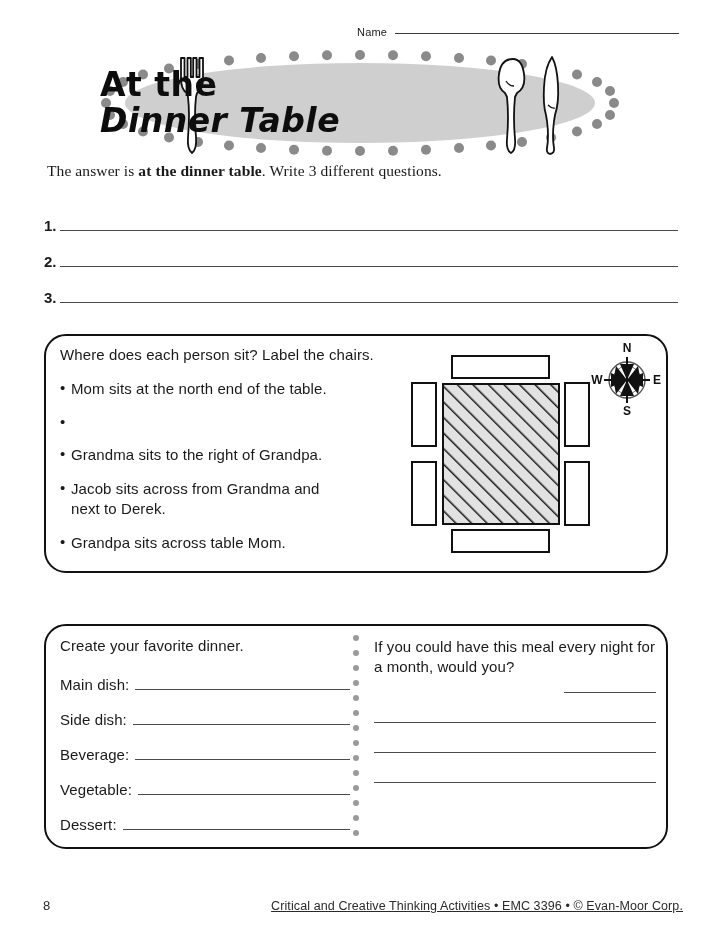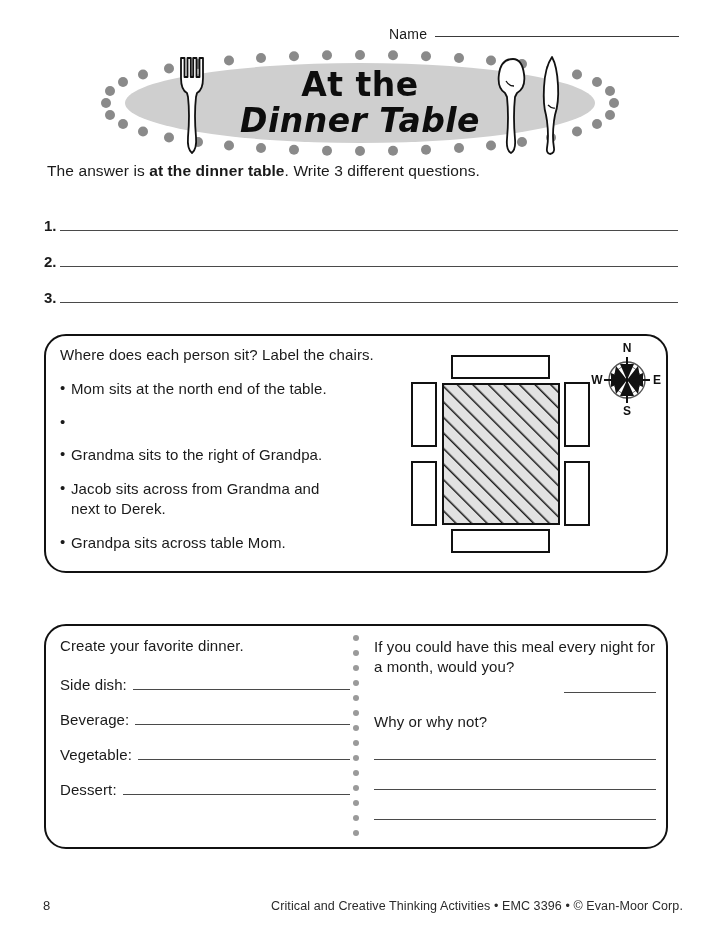--- a/index.html
+++ b/index.html
@@ -12,49 +12,49 @@
     position: relative;
     overflow: hidden;
   }
   .page { position: absolute; inset: 0; }
 
   
   .name-row {
     position: absolute; left: 357px; top: 26px;
     display: flex; align-items: baseline; width: 322px;
   }
-  .name-label { font-size: 14px; letter-spacing: .2px; white-space: nowrap; margin-left: 32px; }
+  .name-label { font-size: 11px; letter-spacing: .2px; white-space: nowrap; }
   .name-rule {
     flex: 1; height: 0; margin-left: 8px;
     border-bottom: 1.6px solid #3a3a3a;
     position: relative; top: -2px;
   }
 
   
   .banner { position: absolute; left: 100px; top: 45px; width: 520px; height: 115px; }
   .banner svg { display: block; }
   .title-text {
     position: absolute; left: 0; top: 0; width: 520px; height: 115px;
-    display: flex; flex-direction: column; justify-content: center; align-items: center;
+    display: flex; flex-direction: column; justify-content: center; align-items: flex-start;
     pointer-events: none;
   }
   .title-line {
     font-family: "DejaVu Sans", sans-serif;
     font-weight: bold;
     color: #0d0d0d;
     letter-spacing: .5px;
     line-height: 1.0;
   }
   .title-line.l1 { font-size: 33px; margin-bottom: 3px; }
   .title-line.l2 { font-size: 33px; font-style: italic; }
 
   
   .prompt {
     position: absolute; left: 47px; top: 162px;
-    font-size: 15.5px; letter-spacing: .1px;
+    font-size: 15.5px; letter-spacing: .1px; font-family: Liberation Serif, serif;
   }
   .prompt b { font-weight: bold; }
 
   
   .numlines { position: absolute; left: 44px; top: 198px; width: 634px; }
   .numline { display: flex; align-items: flex-end; height: 36px; }
   .numline .num { font-size: 15px; font-weight: bold; width: 16px; flex: none; }
   .numline .rule { flex: 1; border-bottom: 1.4px solid #4a4a4a; height: 0; margin-bottom: 3px; }
 
   
@@ -101,21 +101,21 @@
   
   .divider { position: absolute; left: 352px; top: 634px; width: 8px; height: 206px; }
 
   
   .footer-page {
     position: absolute; left: 43px; top: 898px;
     font-size: 13px; color: #2a2a2a;
   }
   .footer-credit {
     position: absolute; left: 0; top: 899px; width: 683px;
-    text-align: right; font-size: 12.5px; color: #2a2a2a; letter-spacing: .1px;
+    text-align: right; font-size: 12.5px; color: #2a2a2a; letter-spacing: .1px; text-decoration: underline;
   }
 </style>
 </head>
 <body>
 
 <div class="page">
 
   <div class="name-row">
     <span class="name-label">Name</span>
     <span class="name-rule"></span>
@@ -306,41 +306,44 @@
         <circle cx="4" cy="184" r="3"></circle>
           <circle cx="4" cy="199" r="3"></circle>
       </g>
     </svg>
   </div>
 
   <div class="dinner-left">
     <div class="dl-head">Create your favorite dinner.</div>
 
     <div class="field">
+      <span class="flabel">Main dish:</span>
+      <span class="frule"></span>
+    </div>
+    <div class="field">
       <span class="flabel">Side dish:</span>
       <span class="frule"></span>
     </div>
     <div class="field">
       <span class="flabel">Beverage:</span>
       <span class="frule"></span>
     </div>
     <div class="field">
       <span class="flabel">Vegetable:</span>
       <span class="frule"></span>
     </div>
     <div class="field">
       <span class="flabel">Dessert:</span>
       <span class="frule"></span>
     </div>
   </div>
 
   <div class="dinner-right">
     <div class="dr-q">If you could have this meal every night for a month, would you?</div>
     <div class="short-rule"></div>
-    <div class="dr-q2">Why or why not?</div>
     <div class="ans-rule"></div>
     <div class="ans-rule"></div>
     <div class="ans-rule"></div>
   </div>
 
   <div class="footer-page">8</div>
   <div class="footer-credit">Critical and Creative Thinking Activities • EMC 3396 • © Evan-Moor Corp.</div>
 
 </div>
 

